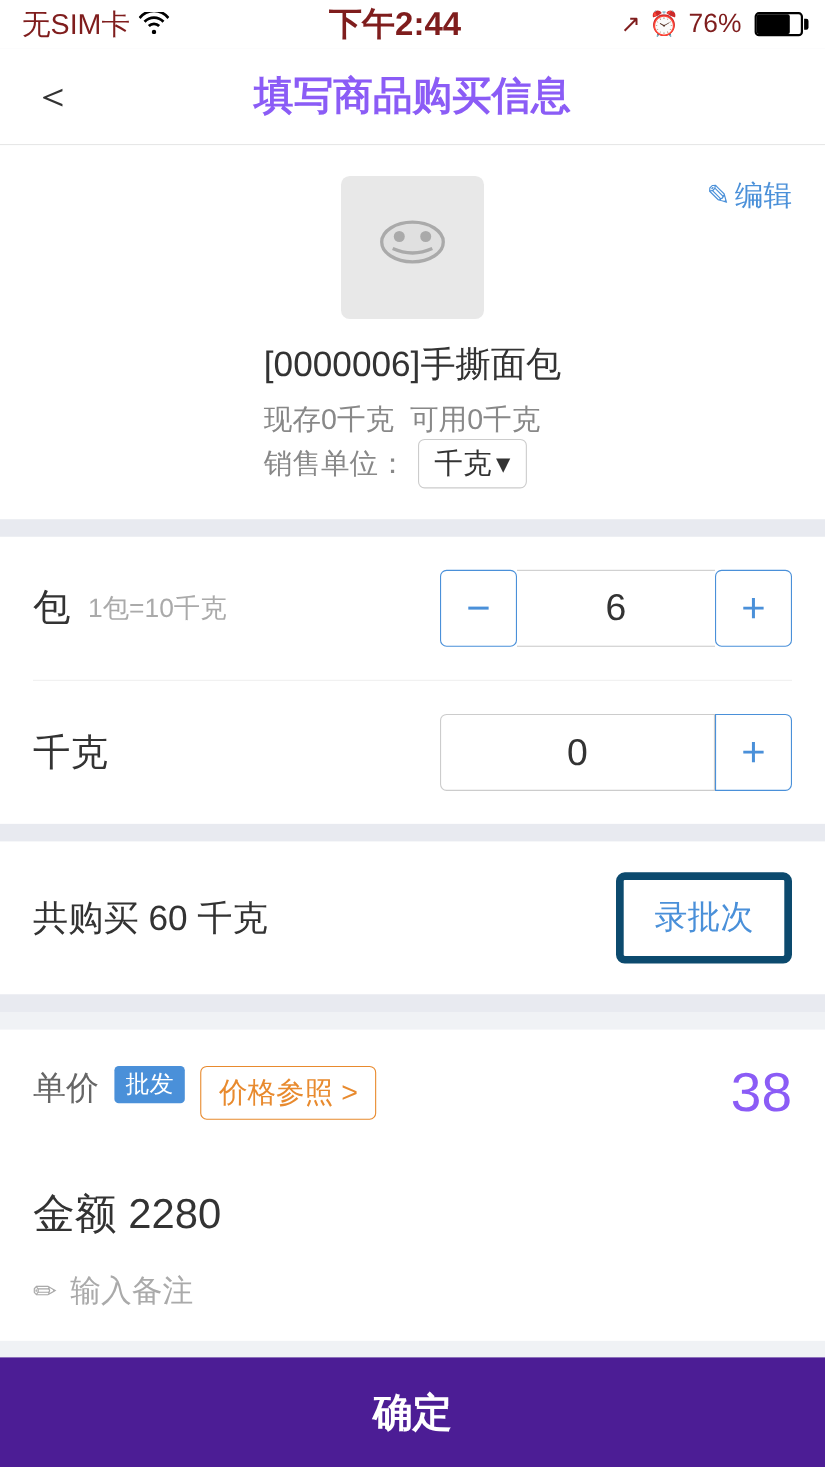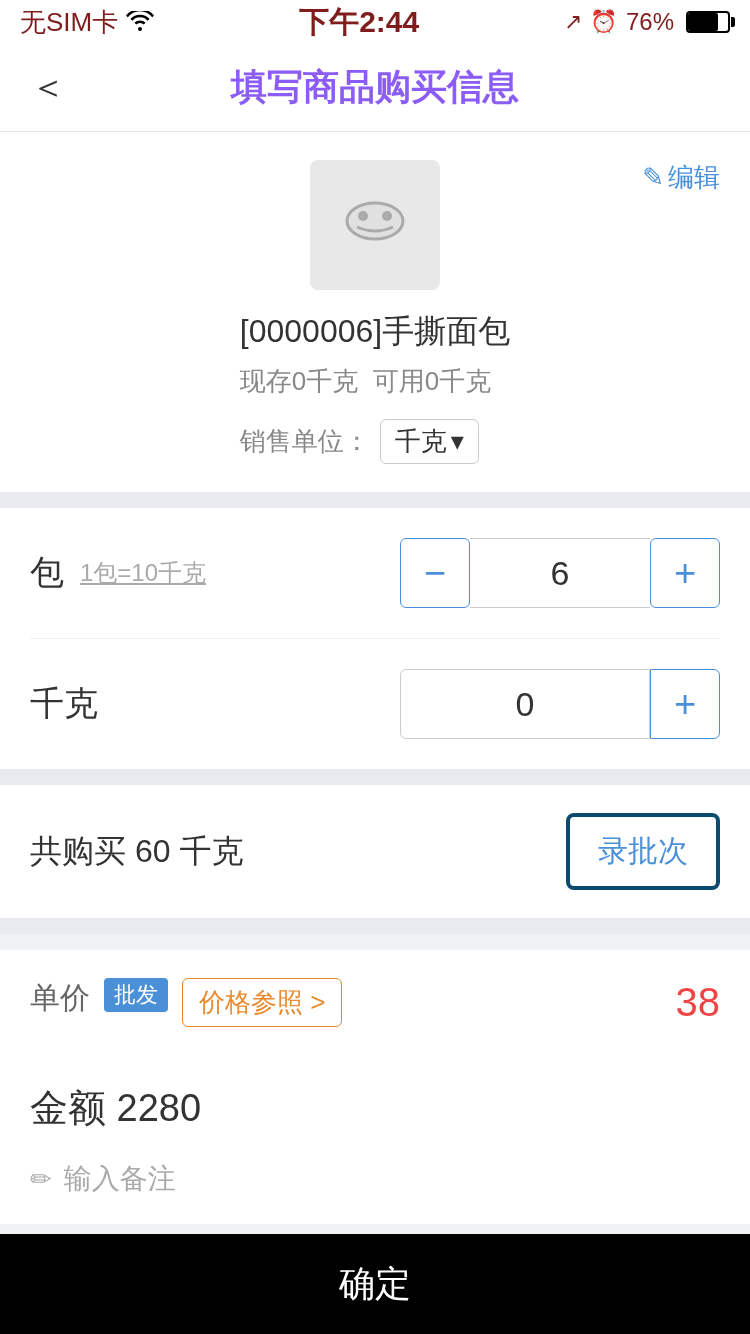--- a/index.html
+++ b/index.html
@@ -121,21 +121,21 @@
     }
     .product-name {
       font-size: 32px;
       color: #333;
       font-weight: 500;
       margin-bottom: 10px;
     }
     .product-stock {
       font-size: 26px;
       color: #888;
-      margin-bottom: 20px;
+      margin-bottom: 0;
     }
     .product-unit-row {
       display: flex;
       align-items: center;
       font-size: 26px;
       color: #888;
       gap: 10px;
     }
     .unit-select {
       border: 1px solid #ccc;
@@ -188,21 +188,20 @@
       font-size: 34px;
       color: #333;
       display: flex;
       align-items: center;
       gap: 12px;
     }
     .input-hint {
       font-size: 24px;
       color: #aaa;
       margin-left: 4px;
-      text-decoration: underline;
     }
     .stepper {
       display: flex;
       align-items: center;
       gap: 0;
     }
     .stepper-btn {
       width: 70px;
       height: 70px;
       border: 1px solid #4a90d9;
@@ -264,21 +263,21 @@
       padding: 28px 30px;
       display: flex;
       align-items: center;
       justify-content: space-between;
     }
     .summary-text {
       font-size: 32px;
       color: #333;
     }
     .batch-btn {
-      border: 4px solid #0c4a6e;
+      border: 7px solid #0c4a6e;
       color: #4a90d9;
       background: #fff;
       border-radius: 8px;
       padding: 14px 28px;
       font-size: 30px;
       cursor: pointer;
     }
 
     
     .price-section {
@@ -311,22 +310,22 @@
       background: #fff;
       border-radius: 6px;
       padding: 6px 16px;
       font-size: 26px;
       display: flex;
       align-items: center;
       gap: 4px;
       cursor: pointer;
     }
     .price-value {
-      font-size: 40px;
-      color: #ef4444;
+      font-size: 50px;
+      color: #8b5cf6;
       font-weight: 500;
     }
 
     
     .amount-section {
       background: #fff;
       padding: 28px 30px 16px 30px;
       margin-top: 0;
     }
     .amount-row {
@@ -351,24 +350,24 @@
 
     
     .main-content {
       flex: 1;
       background: #f0f2f5;
     }
 
     
     .confirm-btn {
       height: 100px;
-      background: #000000;
+      background: #4c1d95;
       color: #fff;
       font-size: 36px;
-      font-weight: 400;
+      font-weight: 700;
       display: flex;
       align-items: center;
       justify-content: center;
       cursor: pointer;
       margin-top: auto;
     }
   </style>
 </head>
 <body>
 

